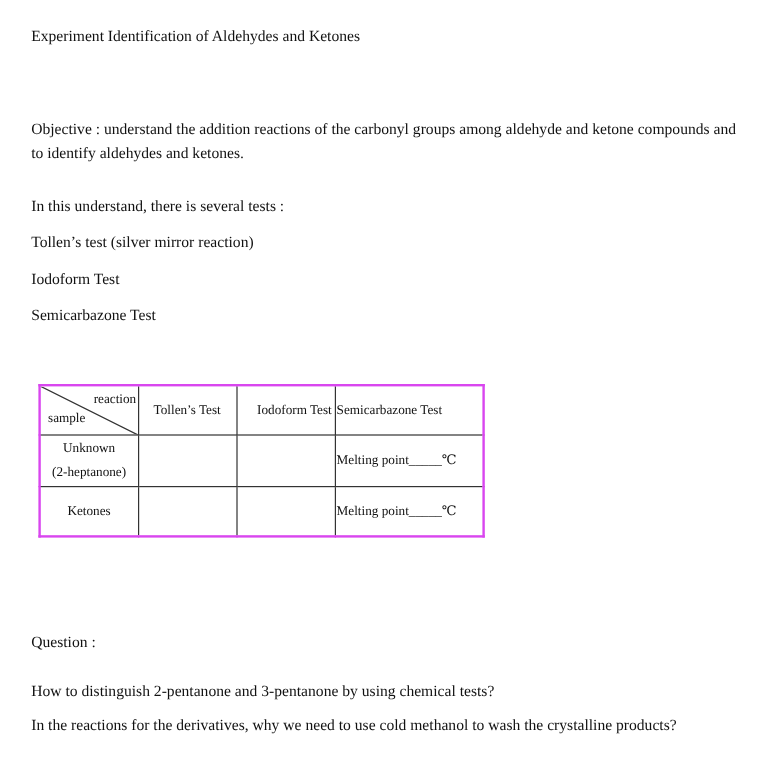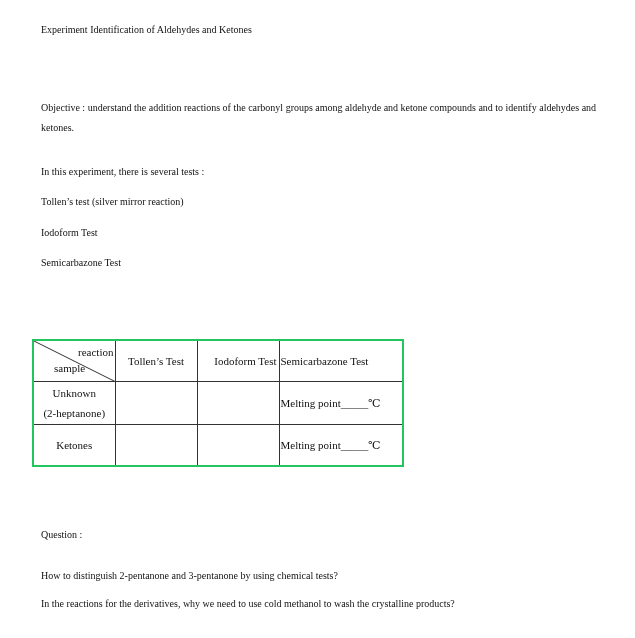--- a/index.html
+++ b/index.html
@@ -1,55 +1,54 @@
 <!DOCTYPE html>
 <html><head>
 <meta charset="utf-8">
 <style>
   html, body { margin: 0; padding: 0; background: #ffffff; }
   body {
     width: 635px; height: 638px; position: relative; overflow: hidden;
     font-family: "Liberation Serif", "DejaVu Serif", serif;
     color: #111111;
   }
-  .t { position: absolute; left: 26px; font-size: 10px; line-height: 20px; white-space: nowrap; margin-left: 15px; }
+  .t { position: absolute; left: 26px; font-size: 13px; line-height: 20px; white-space: nowrap; }
   .wrap { white-space: normal; width: 590px; }
   #title { top: 20px; }
   #objective { top: 98px; }
   #intro { top: 162px; }
   #test1 { top: 192px; }
   #test2 { top: 223px; }
   #test3 { top: 253px; }
   #qhead { top: 525px; }
   #q1 { top: 566px; }
   #q2 { top: 594px; }
 
   table.grid {
     position: absolute; left: 32px; top: 320px;
     border-collapse: collapse; table-layout: fixed;
     font-size: 11px; line-height: 20px;
-    border: 2px solid #22c55e;
-    margin-top: 19px;
+    border: 2px solid #d946ef;
   }
   table.grid td {
     border: 1px solid #333; padding: 0; vertical-align: middle;
     text-align: center; overflow: hidden;
   }
   table.grid td.left { text-align: left; padding-left: 1px; }
   .diag { position: relative; }
   .diag svg { position: absolute; left: 0; top: 0; }
   .diag .r { position: absolute; right: 1px; top: 1px; }
-  .diag .s { position: absolute; left: 20px; bottom: 3px; }
+  .diag .s { position: absolute; left: 6px; bottom: 3px; }
 </style>
 </head>
 <body>
 
 <div id="title" class="t">Experiment Identification of Aldehydes and Ketones</div>
 <div id="objective" class="t wrap">Objective : understand the addition reactions of the carbonyl groups among aldehyde and ketone compounds and to identify aldehydes and ketones.</div>
-<div id="intro" class="t">In this experiment, there is several tests :</div>
+<div id="intro" class="t">In this understand, there is several tests :</div>
 <div id="test1" class="t">Tollen’s test (silver mirror reaction)</div>
 <div id="test2" class="t">Iodoform Test</div>
 <div id="test3" class="t">Semicarbazone Test</div>
 
 <table class="grid">
   <colgroup>
     <col style="width:82px">
       <col style="width:82px">
       <col style="width:82px">
       <col style="width:124px">

